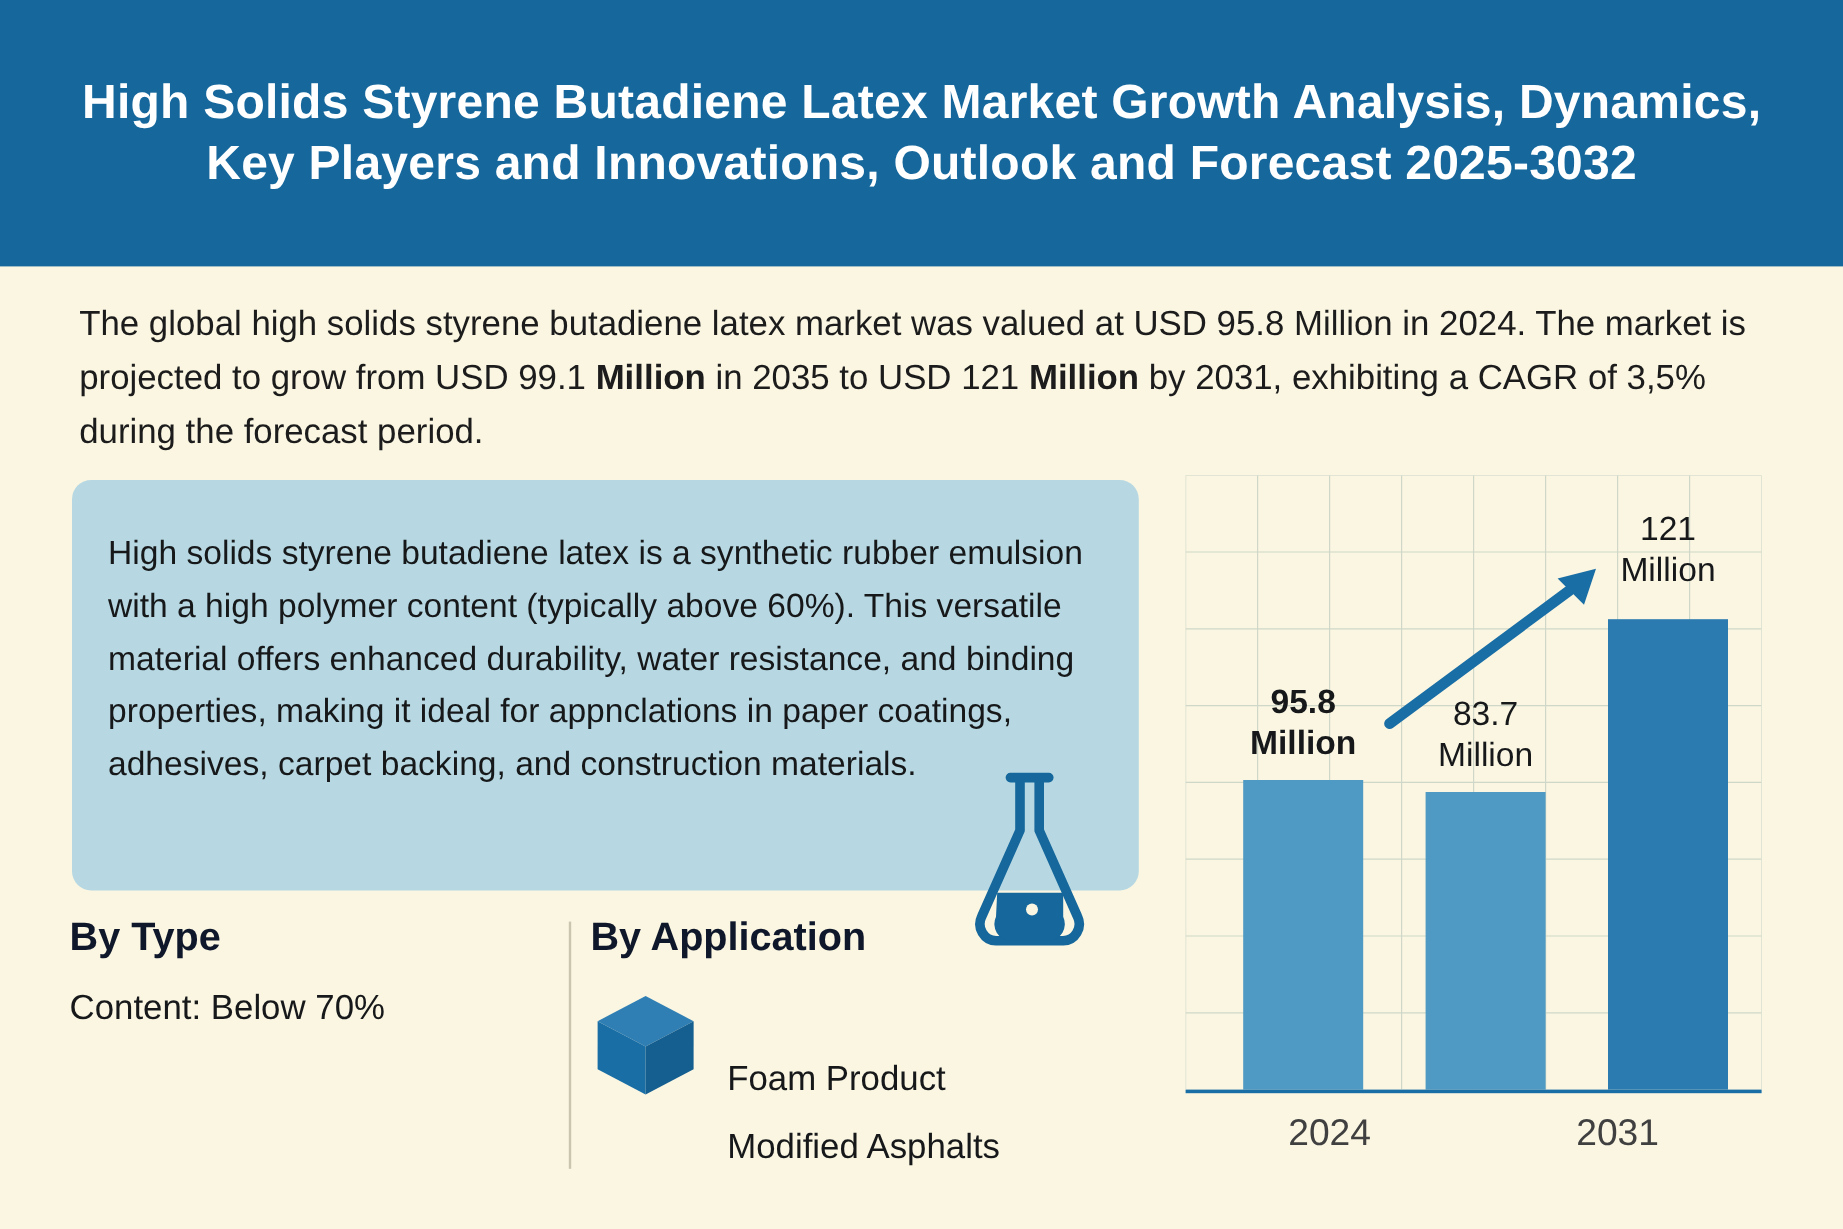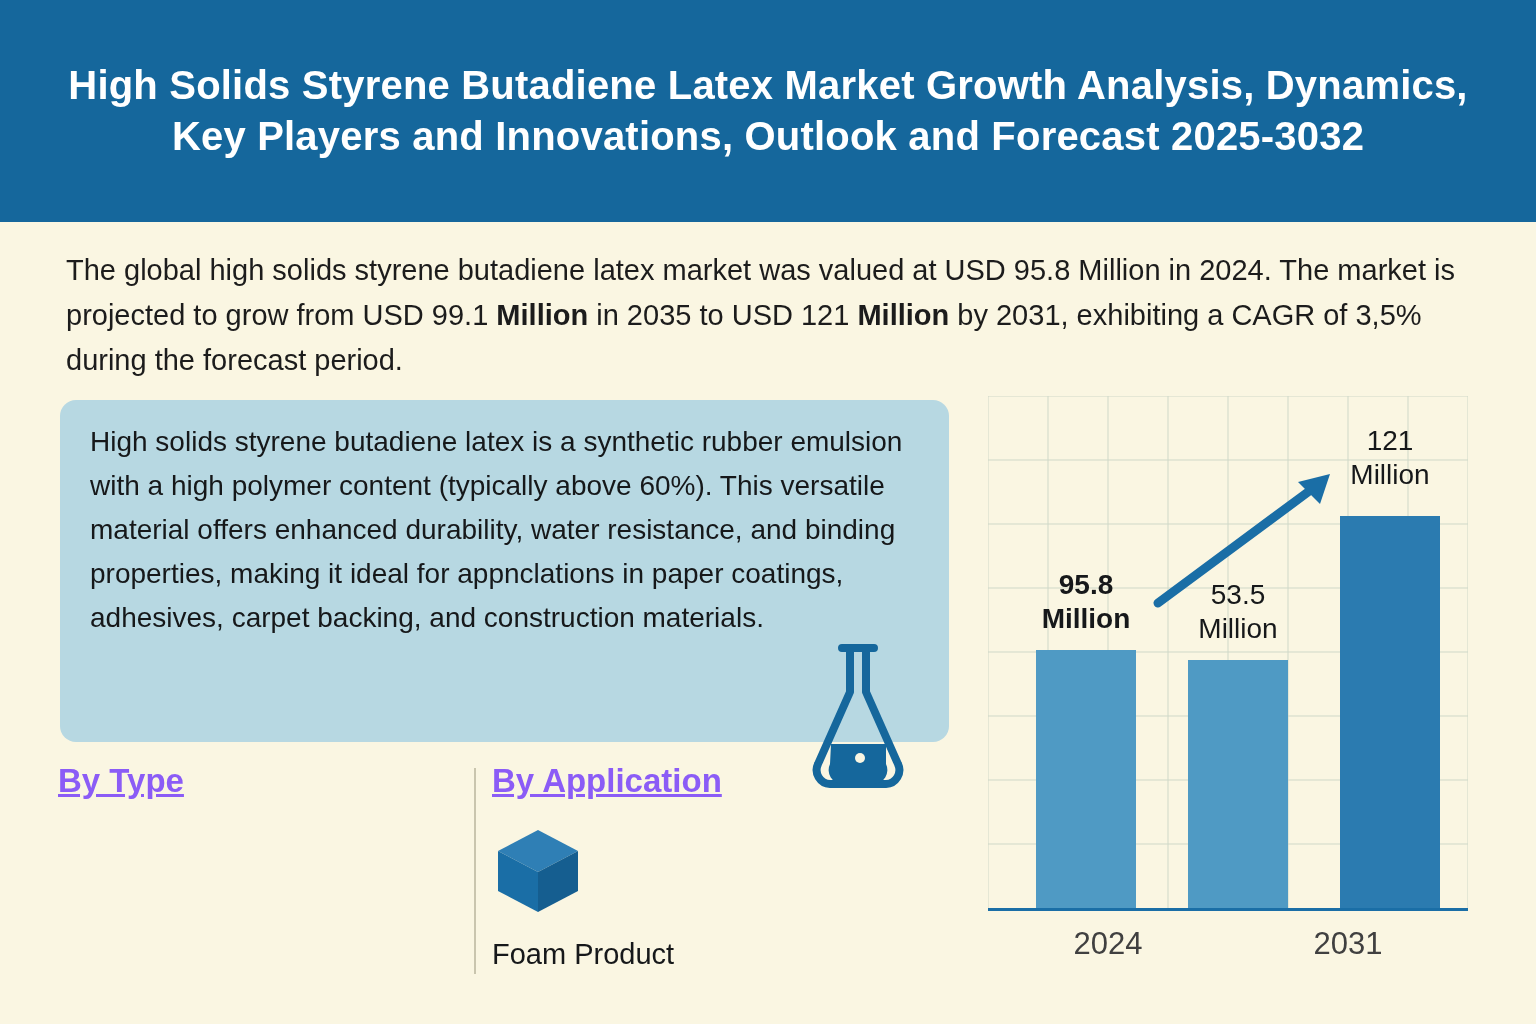--- a/index.html
+++ b/index.html
@@ -48,21 +48,21 @@
   }
   .intro b { font-weight: bold; }
 
   
   .callout {
     position: absolute;
     left: 60px; top: 400px;
     width: 889px; height: 342px;
     background: #b7d8e2;
     border-radius: 16px;
-    padding: 20px 30px 20px 30px;
+    padding: 39px 30px 20px 30px;
   }
   .callout-text {
     font-size: 28px;
     line-height: 1.57;
     color: #16181a;
   }
 
   
   .flask {
     position: absolute;
@@ -75,43 +75,41 @@
     position: absolute;
     left: 58px; top: 762px;
     width: 390px;
   }
   .seg-app {
     position: absolute;
     left: 492px; top: 762px;
     width: 470px;
   }
   .seg-title {
-    color: #8b5cf6;
+    color: #0f172a;
     font-size: 33px;
     font-weight: bold;
     margin-bottom: 24px;
-    text-decoration: underline;
   }
   .seg-item {
     font-size: 29px;
     color: #16181a;
     margin-bottom: 28px;
   }
   .divider {
     position: absolute;
     left: 474px; top: 768px;
     width: 2px; height: 206px;
     background: #c9c5ae;
   }
   .app-row {
     display: flex;
-    align-items: flex-start;
+    align-items: flex-end;
     gap: 22px;
     margin-bottom: 24px;
-    flex-direction: column;
   }
   .cube-icon { width: 92px; height: 92px; flex: 0 0 92px; }
   .app-label { font-size: 29px; color: #16181a; }
   .app-spacer { width: 92px; flex: 0 0 92px; height: 1px; }
 
   
   .chart {
     position: absolute;
     left: 988px; top: 396px;
     width: 480px; height: 580px;
@@ -185,20 +183,21 @@
       <path d="M44 8 h32 M52 8 v44 L20 124 a14 14 0 0 0 12 20 h56 a14 14 0 0 0 12 -20 L68 52 V8" fill="none" stroke="#15679c" stroke-width="8" stroke-linejoin="round" stroke-linecap="round"></path>
       <path d="M33 104 L87 104 a1 1 0 0 1 1 2 L88 124 a14 14 0 0 1 -12 20 H44 a14 14 0 0 1 -12 -20 Z" fill="#15679c"></path>
       <circle cx="62" cy="118" r="5" fill="#faf6e2"></circle>
     </svg>
   </div>
 
   <div class="divider"></div>
 
   <div class="seg-type">
     <div class="seg-title">By Type</div>
+    <div class="seg-item">Content: Below 70%</div>
   </div>
 
   <div class="seg-app">
     <div class="seg-title">By Application</div>
     <div class="app-row">
       <span class="cube-icon">
         <svg width="92" height="92" viewBox="0 0 92 92">
           <polygon points="46,6 86,27 46,48 6,27" fill="#2f7fb5"></polygon>
           <polygon points="6,27 46,48 46,88 6,67" fill="#1a6ea6"></polygon>
           <polygon points="86,27 86,67 46,88 46,48" fill="#155e90"></polygon>
@@ -236,21 +235,21 @@
       </g>
     </svg>
 
     <div class="bars">
       <div class="bar" style="left:48px; width:100px; height:258px; background:#4f9ac4;"></div>
       <div class="bar" style="left:200px; width:100px; height:248px; background:#4f9ac4;"></div>
       <div class="bar" style="left:352px; width:100px; height:392px; background:#2b7bb0;"></div>
 
       <div class="bar-label" style="left:23px; top:172px; white-space:pre-line;font-weight:bold;">95.8
 Million</div>
-      <div class="bar-label" style="left:175px; top:182px; white-space:pre-line;">53.5
+      <div class="bar-label" style="left:175px; top:182px; white-space:pre-line;">83.7
 Million</div>
       <div class="bar-label" style="left:327px; top:28px; white-space:pre-line;">121
 Million</div>
 
       <svg class="arrow" viewBox="0 0 190 145">
         <line x1="10" y1="135" x2="160" y2="24" stroke="#1a6ea6" stroke-width="9" stroke-linecap="round"></line>
         <polygon points="182,6 150,14 172,36" fill="#1a6ea6"></polygon>
       </svg>
     </div>
 

